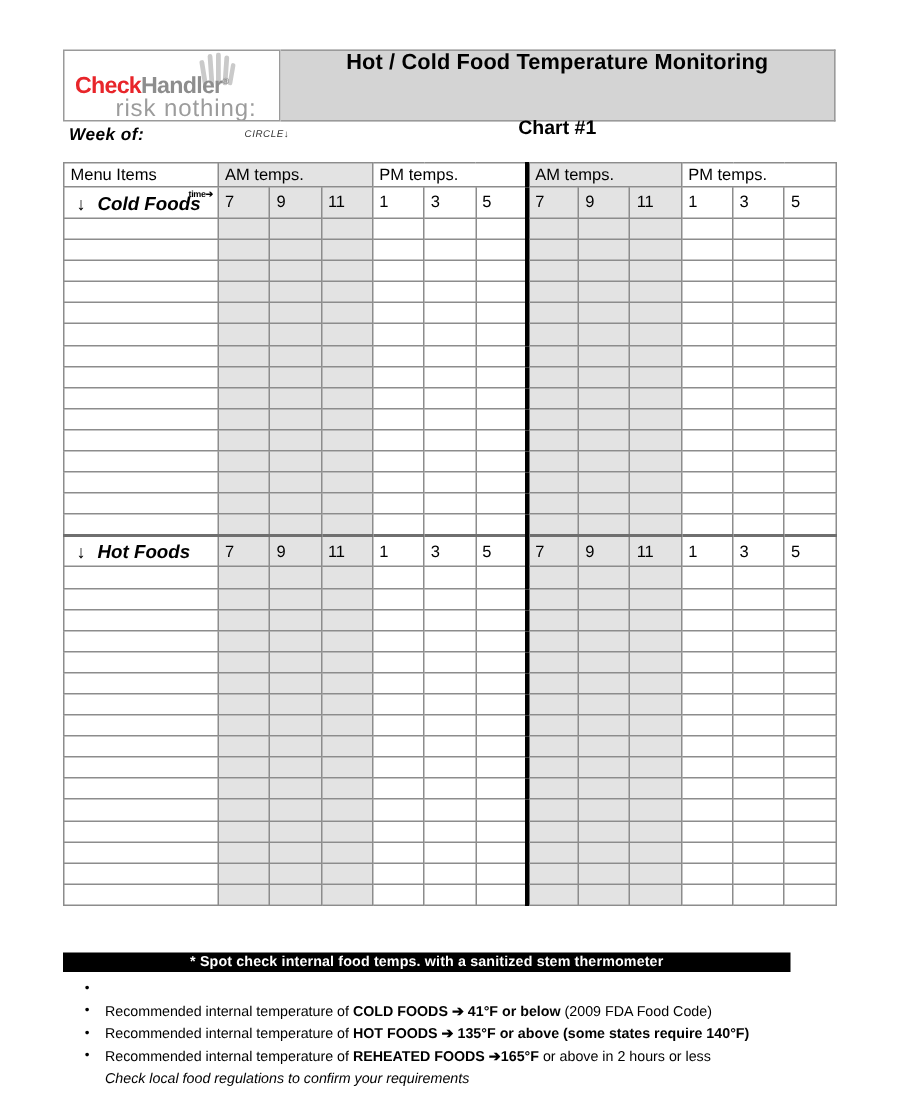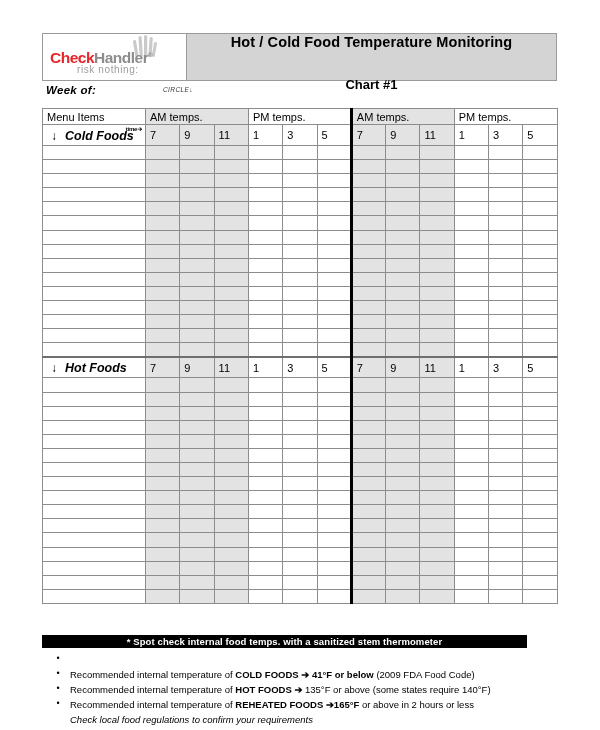--- a/index.html
+++ b/index.html
@@ -65,21 +65,21 @@
   .logo-handler { color: #8d8d8d; }
   .logo-reg {
     font-size: 6px;
     vertical-align: super;
     color: #8d8d8d;
   }
   .logo-tagline {
     position: absolute;
     left: 34px;
     top: 30px;
-    font-size: 10px;
+    font-size: 16px;
     color: #9c9c9c;
     letter-spacing: 0.6px;
     white-space: nowrap;
   }
 
   .title-box {
     flex: 1;
     box-sizing: border-box;
     border: 1px solid #9a9a9a;
     border-left: none;
@@ -832,21 +832,21 @@
 
   <div class="black-bar">* Spot check internal food temps. with a sanitized stem thermometer</div>
 
   <div class="notes" id="notes">
       <div class="note-row">
         <div class="note-bullet">•</div>
         <div class="note-text"><span>Recommended internal temperature of </span><span style="font-weight: bold;">COLD FOODS </span><span style="font-weight: bold;">➔ </span><span style="font-weight: bold;">41°F or below </span><span>(2009 FDA Food Code)</span></div>
       </div>
       <div class="note-row">
         <div class="note-bullet">•</div>
-        <div class="note-text"><span>Recommended internal temperature of </span><span style="font-weight: bold;">HOT FOODS </span><span style="font-weight: bold;">➔ </span><span style="font-weight: normal;">135°F or above (some states require 140°F)</span></div>
+        <div class="note-text"><span>Recommended internal temperature of </span><span style="font-weight: bold;">HOT FOODS </span><span style="font-weight: bold;">➔ </span><span style="font-weight: bold;">135°F or above (some states require 140°F)</span></div>
       </div>
       <div class="note-row">
         <div class="note-bullet">•</div>
         <div class="note-text"><span>Recommended internal temperature of </span><span style="font-weight: bold;">REHEATED FOODS </span><span style="font-weight: bold;">➔</span><span style="font-weight: bold;">165°F </span><span>or above in 2 hours or less</span></div>
       </div>
       <div class="note-row">
         <div class="note-bullet">•</div>
         <div class="note-text"><span style="font-style: italic;">Check local food regulations to confirm your requirements</span></div>
       </div>
     </div>

